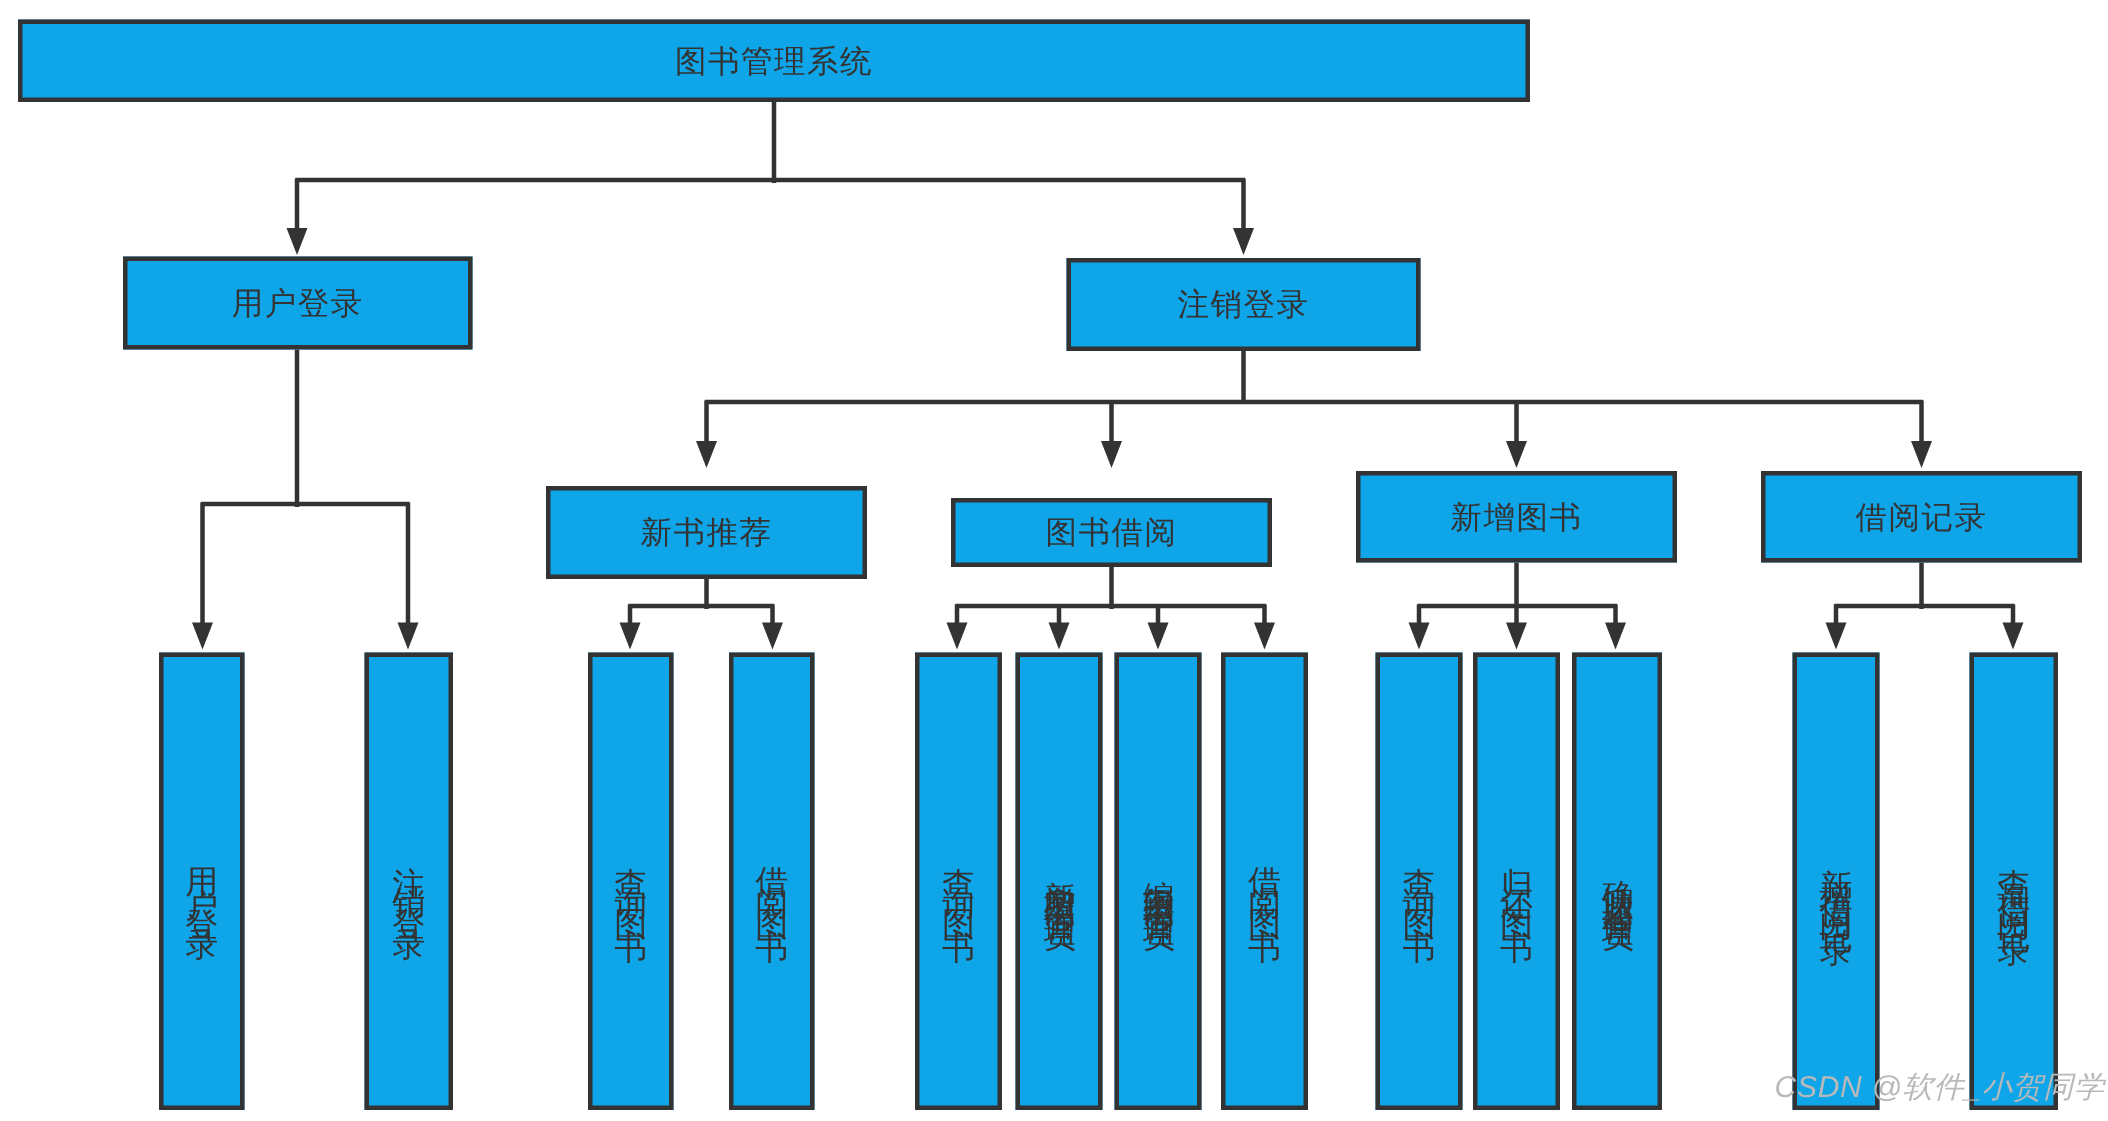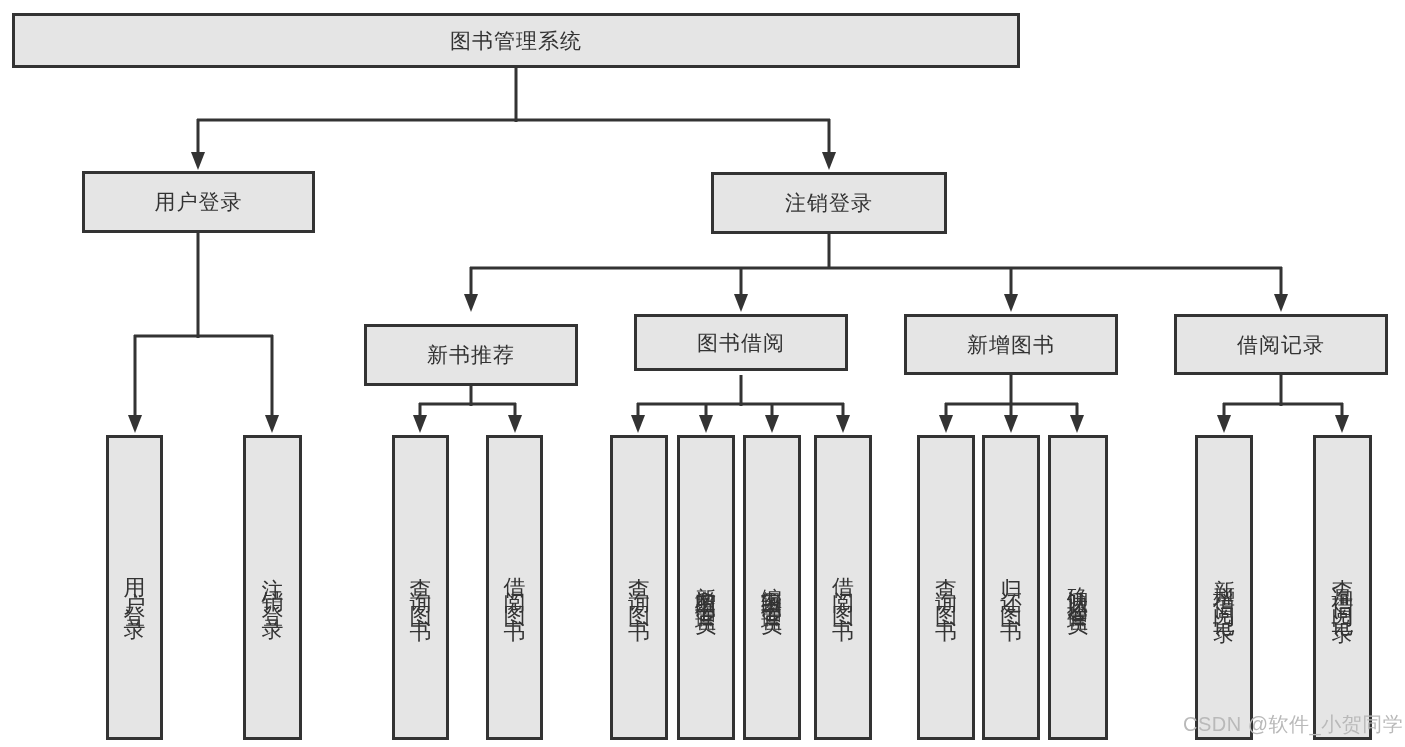--- a/index.html
+++ b/index.html
@@ -17,21 +17,21 @@
     color:var(--text);
     overflow:hidden;
   }
   .wires{position:absolute;left:0;top:0;width:1405px;height:747px;}
   .wires path{stroke:var(--line);stroke-width:3;fill:none;}
   .wires polygon{fill:var(--line);stroke:none;}
   .box{
     position:absolute;
     box-sizing:border-box;
     border:3px solid var(--line);
-    background:#e5e5e5;
+    background:#0ea5e9;
     display:flex;
     align-items:center;
     justify-content:center;
   }
   .hlabel{
     font-size:21px;
     letter-spacing:1px;
     white-space:nowrap;
   }
   .leaf{height:305px;}
@@ -44,20 +44,21 @@
   .ls6{font-size:22px;letter-spacing:9px;}
   .ls9{font-size:21px;letter-spacing:4px;}
   .watermark{
     position:absolute;
     left:1183px;top:711px;
     font-size:20px;
     color:var(--watermark);
     white-space:nowrap;
     z-index:5;
     letter-spacing:0.5px;
+    font-style:italic;
   }
 </style>
 </head>
 <body>
 
 <div class="stage">
 
   <svg class="wires" viewBox="0 0 1405 747" xmlns="http://www.w3.org/2000/svg">
     <path d="
       M516,68 V122
@@ -123,21 +124,21 @@
   <div class="box" style="left:82px;top:171px;width:233px;height:62px">
     <span class="hlabel">用户登录</span>
   </div>
   <div class="box" style="left:711px;top:172px;width:236px;height:62px">
     <span class="hlabel">注销登录</span>
   </div>
 
   <div class="box" style="left:364px;top:324px;width:214px;height:62px">
     <span class="hlabel">新书推荐</span>
   </div>
-  <div class="box" style="left:634px;top:314px;width:214px;height:57px">
+  <div class="box" style="left:634px;top:332px;width:214px;height:46px">
     <span class="hlabel">图书借阅</span>
   </div>
   <div class="box" style="left:904px;top:314px;width:214px;height:61px">
     <span class="hlabel">新增图书</span>
   </div>
   <div class="box" style="left:1174px;top:314px;width:214px;height:61px">
     <span class="hlabel">借阅记录</span>
   </div>
 
   <div class="box leaf" style="left:106px;top:435px;width:57px">

